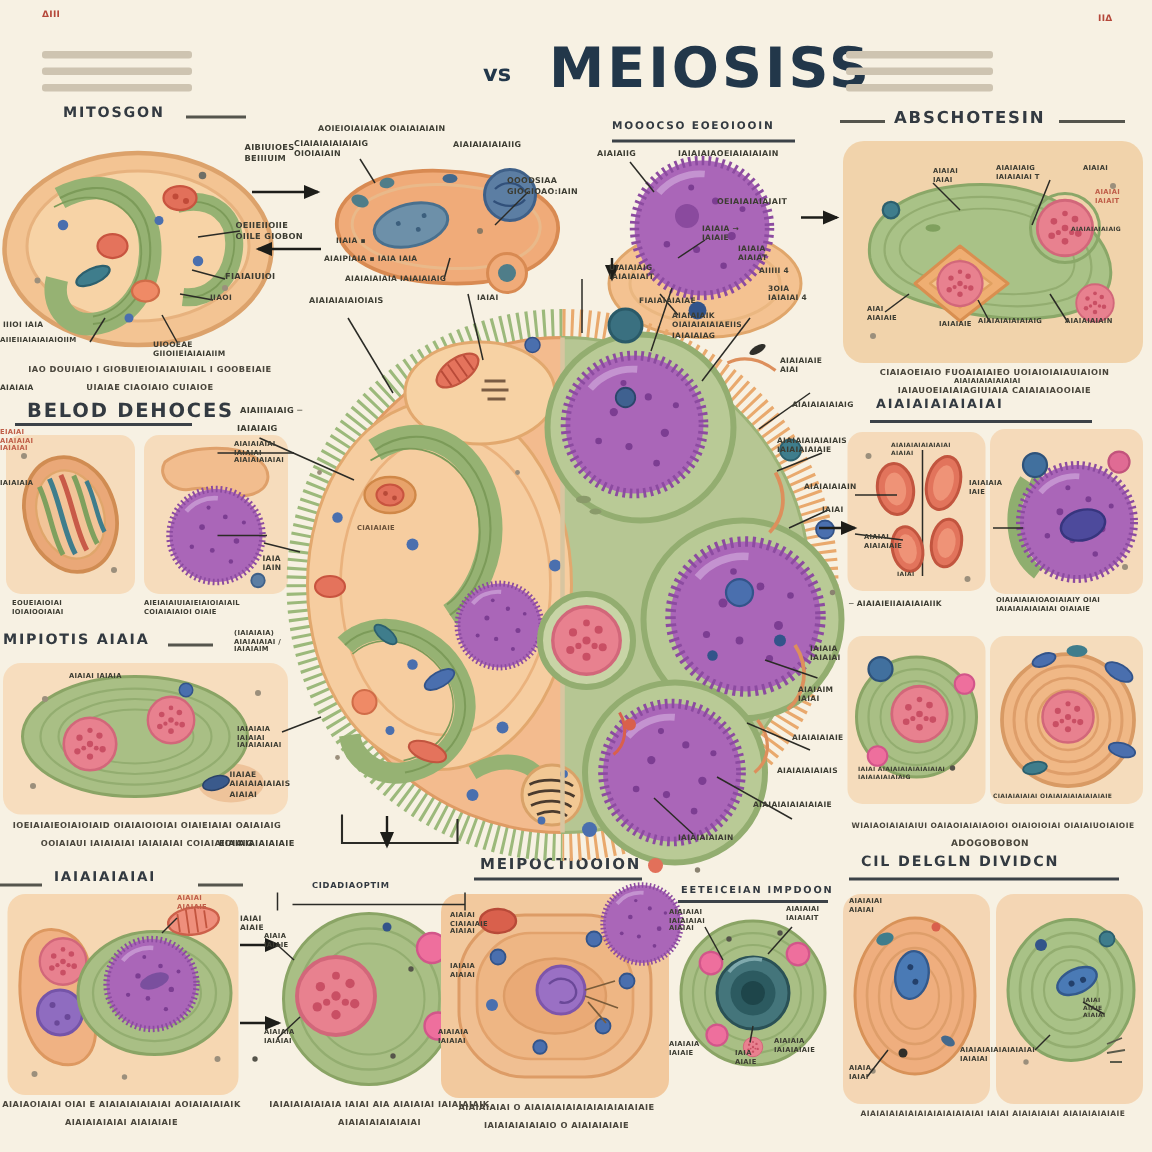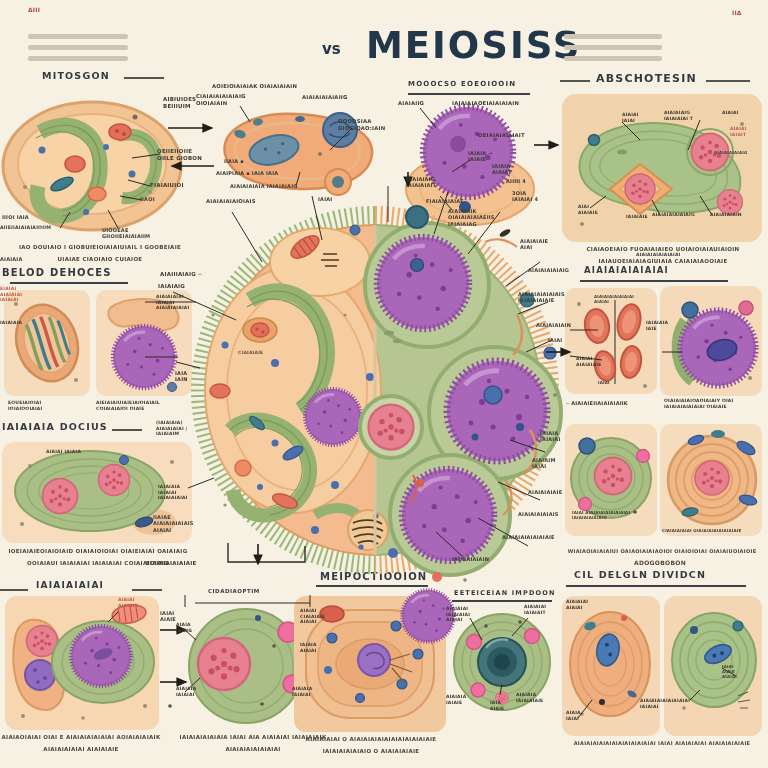--- a/index.html
+++ b/index.html
@@ -65,23 +65,23 @@
   <div class="tbar" style="left:564px;top:45px;width:98px"></div>
   <div class="tbar" style="left:564px;top:56px;width:98px"></div>
 
   <div class="hdr" style="left:42px;top:70px;font-size:9.5px">MITOSGON</div>
   <div class="dash" style="left:124px;top:77px;width:40px"></div>
   <div class="hdr" style="left:408px;top:80px;font-size:7px">MOOOCSO  EOEOIOOIN</div>
   <div class="hline" style="left:408px;top:93px;width:122px"></div>
   <div class="dash" style="left:560px;top:80px;width:30px"></div>
   <div class="hdr" style="left:596px;top:72px;font-size:11px">ABSCHOTESIN</div>
   <div class="dash" style="left:706px;top:80px;width:44px"></div>
-  <div class="hdr" style="left:2px;top:267px;font-size:10px">BELOD DEHOCES</div>
+  <div class="hdr" style="left:18px;top:267px;font-size:13px">BELOD DEHOCES</div>
   <div class="hline" style="left:10px;top:282px;width:118px"></div>
-  <div class="hdr" style="left:2px;top:421px;font-size:9.5px">IAIAIAIA  DOCIUS</div>
+  <div class="hdr" style="left:2px;top:421px;font-size:9.5px">MIPIOTIS  AIAIA</div>
   <div class="dash" style="left:112px;top:429px;width:30px"></div>
   <div class="hdr" style="left:584px;top:265px;font-size:8.5px">AIAIAIAIAIAIAI</div>
   <div class="hline" style="left:580px;top:280px;width:148px"></div>
   <div class="dash" style="left:0px;top:589px;width:28px"></div>
   <div class="hdr" style="left:36px;top:580px;font-size:9px">IAIAIAIAIAI</div>
   <div class="hdr" style="left:208px;top:588px;font-size:5.5px;letter-spacing:.5px">CIDADIAOPTIM</div>
   <div class="hdr" style="left:320px;top:571px;font-size:10px">MEIPOCTIOOION</div>
   <div class="hline" style="left:316px;top:585px;width:112px"></div>
   <div class="hdr" style="left:454px;top:589px;font-size:6.5px">EETEICEIAN IMPDOON</div>
   <div class="hline" style="left:452px;top:600px;width:100px"></div>

